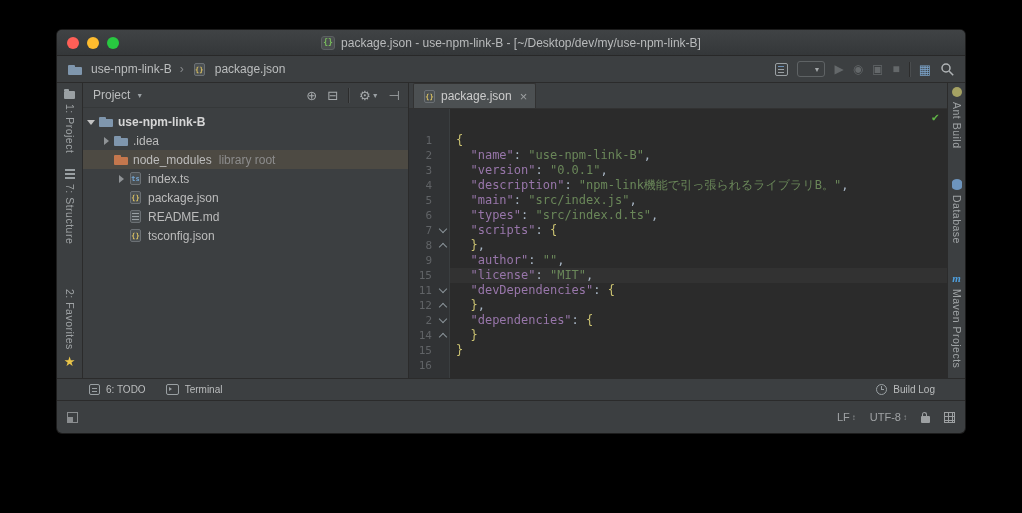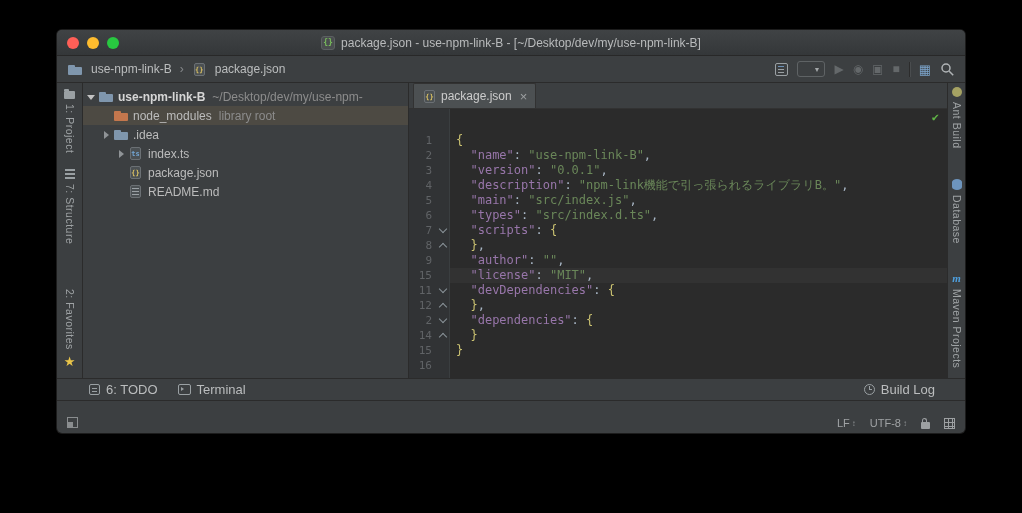--- a/index.html
+++ b/index.html
@@ -100,33 +100,33 @@
   .chev.up{top:6px;transform:rotate(-135deg);}
   .codetxt{flex:1;white-space:pre;padding-left:6px;color:var(--c-punct,#a9b7c6);}
   .code-line.current .codetxt{background:var(--cur,#323232);}
   .tok-k{color:var(--c-key,#9876aa);}
   .tok-s{color:var(--c-string,#6a8759);}
   .tok-p{color:var(--c-punct,#a9b7c6);}
   .tok-b{color:var(--c-brace,#cdc472);}
   .check{position:absolute;top:2px;right:8px;color:var(--check,#5fb346);font-size:12px;line-height:1;}
   
   .bottombar{height:22px;flex:none;border-top:1px solid #2b2b2b;box-sizing:border-box;
-             display:flex;align-items:center;font-size:13px;color:#bbbdbe;padding:0 10px;gap:20px;}
+             display:flex;align-items:center;font-size:10px;color:#bbbdbe;padding:0 10px;gap:20px;}
   .bb-group{display:flex;align-items:center;gap:6px;}
   .bb-first{margin-left:22px;}
   .bb-right{margin-left:auto;margin-right:20px;}
   .icon-todo{width:11px;height:11px;border:1px solid #9aa0a3;border-radius:2px;position:relative;box-sizing:border-box;}
   .icon-todo::before{content:"";position:absolute;left:2px;top:3px;width:5px;height:1px;background:#9aa0a3;box-shadow:0 3px 0 #9aa0a3;}
   .icon-term{width:13px;height:11px;border:1px solid #9aa0a3;border-radius:2px;position:relative;box-sizing:border-box;}
   .icon-term::before{content:"";position:absolute;left:2px;top:2px;border-top:2px solid transparent;border-bottom:2px solid transparent;border-left:3px solid #9aa0a3;}
   .icon-elog{width:11px;height:11px;border:1px solid #9aa0a3;border-radius:50%;position:relative;box-sizing:border-box;}
   .icon-elog::before{content:"";position:absolute;left:4px;top:1px;width:1px;height:4px;background:#9aa0a3;}
   .icon-elog::after{content:"";position:absolute;left:4px;top:4px;width:3px;height:1px;background:#9aa0a3;}
   .statusbar{height:21px;flex:none;border-top:1px solid #2b2b2b;box-sizing:border-box;
-             display:flex;align-items:flex-start;padding:16px 10px;font-size:11px;color:#a0a3a5;gap:14px;}
+             display:flex;align-items:center;padding:16px 10px;font-size:11px;color:#a0a3a5;gap:14px;}
   .sb-right{margin-left:auto;display:flex;align-items:center;gap:14px;}
   .sb-item{display:flex;align-items:center;gap:2px;}
   .updown{font-size:8px;color:#8a8d8f;font-style:normal;}
   .icon-corner{width:11px;height:11px;border:1px solid #8a8d8f;position:relative;box-sizing:border-box;}
   .icon-corner::before{content:"";position:absolute;left:0;bottom:0;width:5px;height:5px;background:#8a8d8f;}
   .icon-lock{width:9px;height:7px;background:#9da0a2;border-radius:1px;position:relative;margin-top:4px;}
   .icon-lock::before{content:"";position:absolute;top:-4px;left:1px;width:5px;height:4px;border:1.5px solid #9da0a2;border-bottom:none;border-radius:3px 3px 0 0;box-sizing:border-box;}
   .icon-grid{width:11px;height:11px;border:1px solid #9da0a2;box-sizing:border-box;
       background:linear-gradient(#9da0a2 1px,transparent 1px),linear-gradient(90deg,#9da0a2 1px,transparent 1px);
       background-size:4px 4px;background-position:-1px -1px;}
@@ -190,52 +190,72 @@
         <span class="icon-structure"></span>
         <span class="vlabel">7: Structure</span>
       </div>
       <div class="vgroup g-favorites">
         <span class="vlabel">2: Favorites</span>
         <span class="star">★</span>
       </div>
     </div>
 
     <div class="project-panel">
+      <div class="panel-header">
+        <span class="ph-title">
+          <span>Project</span>
+          <span class="tinychev">▼</span>
+        </span>
+        <span class="ph-icons">
+          <span>⊕</span>
+          <span>⊟</span>
+          <span class="navdivider"></span>
+          <span class="gearwrap">
+            <span>⚙</span>
+            <span class="tinychev">▼</span>
+          </span>
+          <span>⊣</span>
+        </span>
+      </div>
       <div class="tree">
           <div class="tree-row bold" style="padding-left: 2px;">
             <span class="tree-arrow expanded"></span>
             <span class="ticon ticon-folder"></span>
             <span class="tree-name">use-npm-link-B</span>
-            <span class="tree-suffix">~/Desktop/dev/my/use-npm-</span>
+          </div>
+          <div class="tree-row" style="padding-left: 17px;">
+            <span class="tree-arrow collapsed"></span>
+            <span class="ticon ticon-folder"></span>
+            <span class="tree-name">.idea</span>
           </div>
           <div class="tree-row selected" style="padding-left: 17px;">
             <span class="tree-arrow none"></span>
             <span class="ticon ticon-folder-excluded"></span>
             <span class="tree-name">node_modules</span>
             <span class="tree-suffix">library root</span>
           </div>
-          <div class="tree-row" style="padding-left: 17px;">
-            <span class="tree-arrow collapsed"></span>
-            <span class="ticon ticon-folder"></span>
-            <span class="tree-name">.idea</span>
-          </div>
           <div class="tree-row" style="padding-left: 32px;">
             <span class="tree-arrow collapsed"></span>
             <span class="ticon ticon-file-ts"></span>
             <span class="tree-name">index.ts</span>
           </div>
           <div class="tree-row" style="padding-left: 32px;">
             <span class="tree-arrow none"></span>
             <span class="ticon ticon-file-json"></span>
             <span class="tree-name">package.json</span>
           </div>
           <div class="tree-row" style="padding-left: 32px;">
             <span class="tree-arrow none"></span>
             <span class="ticon ticon-file-md"></span>
             <span class="tree-name">README.md</span>
+          </div>
+          <div class="tree-row" style="padding-left: 32px;">
+            <span class="tree-arrow none"></span>
+            <span class="ticon ticon-file-json"></span>
+            <span class="tree-name">tsconfig.json</span>
           </div>
         </div>
     </div>
 
     <div class="editor-pane">
       <div class="tabbar">
         <div class="tab">
           <span class="ticon ticon-file-json"></span>
           <span>package.json</span>
           <span class="tab-close">×</span>

